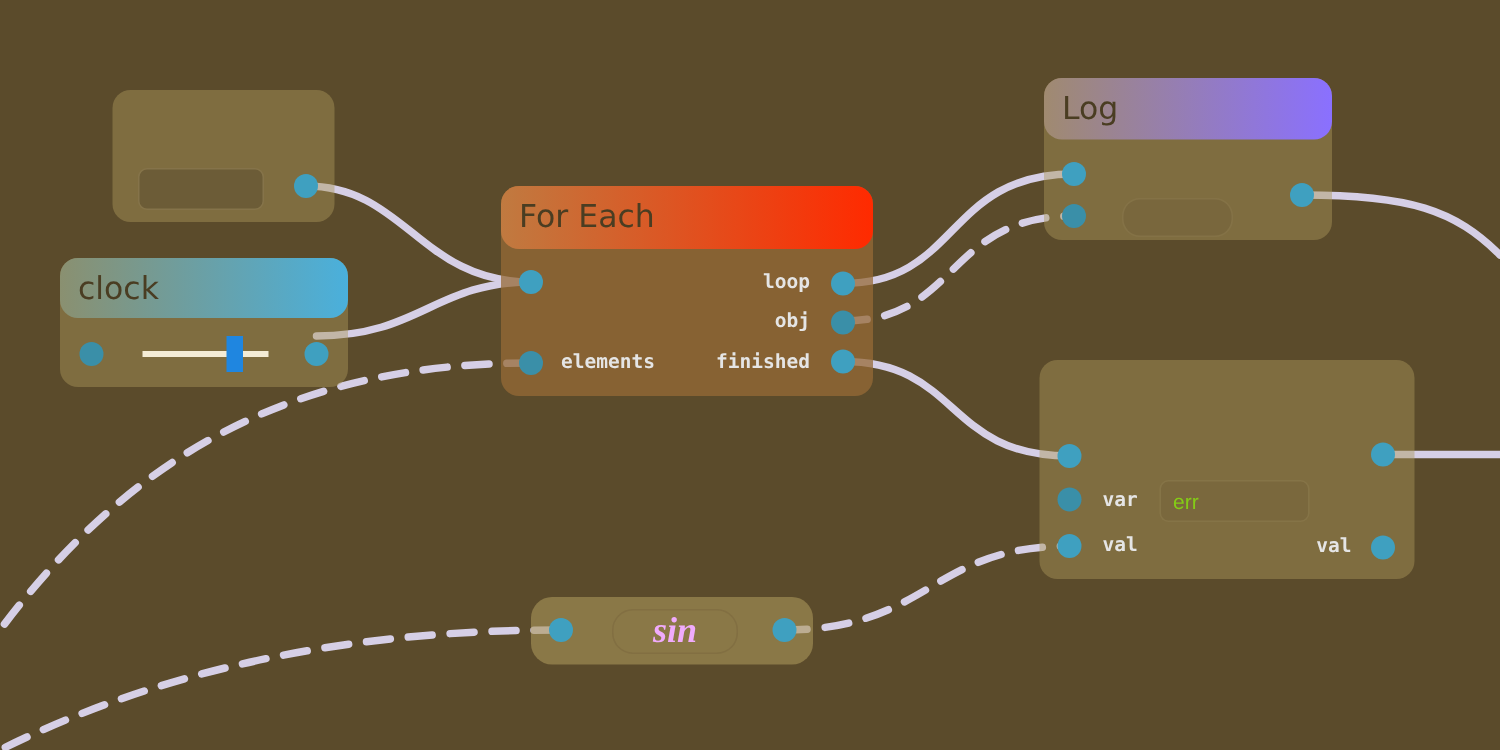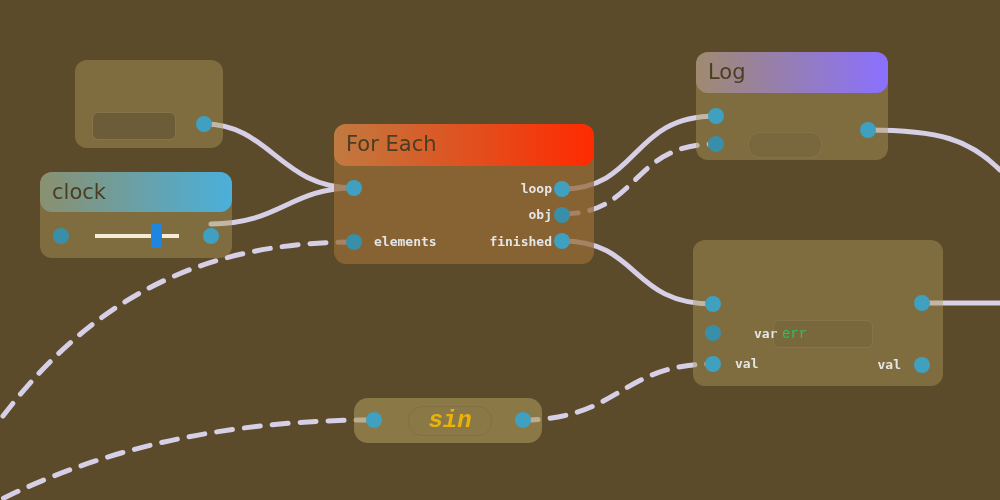--- a/index.html
+++ b/index.html
@@ -7,40 +7,40 @@
     width: 1000px; height: 500px; overflow: hidden; position: relative;
     background: #5a4a2a;
     font-family: "DejaVu Sans", sans-serif;
   }
   .canvas { position: absolute; left: 0; top: 0; width: 1000px; height: 500px; background: #5b4b2b; }
   svg.wires { position: absolute; left: 0; top: 0; width: 1000px; height: 500px; pointer-events: none; }
   .node {
     position: absolute; border-radius: 12px;
     background: rgba(170, 150, 90, 0.45);
   }
-  .node.fe { background: rgba(150, 105, 55, 0.75); padding-left: 12px; }
+  .node.fe { background: rgba(150, 105, 55, 0.75); }
   .header {
     position: absolute; left: 0; top: 0; right: 0;
     border-radius: 12px; height: 42px;
     font-family: "DejaVu Sans", sans-serif; font-size: 21px; color: #4a3d22;
     padding-left: 12px; box-sizing: border-box; line-height: 40px;
   }
   .port {
     position: absolute; width: 16px; height: 16px; border-radius: 50%;
     background: #3fa0c0; margin-left: -8px; margin-top: -8px;
   }
   .port.dark { background: #3a8fa8; }
   .lbl {
     position: absolute; font-family: "DejaVu Sans Mono", monospace; font-weight: bold;
     font-size: 13px; color: #e5e5e5; line-height: 16px;
   }
   .field {
     position: absolute; border-radius: 6px; background: rgba(90, 75, 45, 0.5);
     border: 1px solid rgba(180, 160, 110, 0.35);
-    font-family: Liberation Mono, monospace; color: #22c55e; font-size: 14px;
+    font-family: Liberation Sans, sans-serif; color: #84cc16; font-size: 14px;
   }
 </style>
 </head>
 <body>
 
 <div class="canvas"></div>
 
 <svg class="wires" viewBox="0 0 1000 500">
   <g fill="none" stroke="#d6cfe6" stroke-width="5" stroke-linecap="round">
 
@@ -101,29 +101,29 @@
   <div class="port" style="left:20px;top:64px;"></div>
   <div class="port dark" style="left:20px;top:92px;"></div>
   <div class="field" style="left:52px;top:80px;width:72px;height:24px;border-radius:12px;background:rgba(90,75,45,0.15);border-color:rgba(180,160,110,0.2);"></div>
   <div class="port" style="left:172px;top:78px;"></div>
 </div>
 
 <div class="node" style="left:693px;top:240px;width:250px;height:146px;">
   <div class="port" style="left:20px;top:64px;"></div>
   <div class="port" style="left:229px;top:63px;"></div>
   <div class="port dark" style="left:20px;top:93px;"></div>
-  <div class="lbl" style="left:42px;top:86px;margin-left:19px;">var</div>
+  <div class="lbl" style="left:42px;top:86px;">var</div>
   <div class="field" style="left:80px;top:80px;width:90px;height:26px;line-height:26px;padding-left:8px;background:rgba(90,75,45,0.12);border-color:rgba(180,160,110,0.2);">
     <span>err</span>
   </div>
   <div class="port" style="left:20px;top:124px;"></div>
   <div class="lbl" style="left:42px;top:116px;">val</div>
   <div class="lbl" style="right:42px;top:117px;">val</div>
   <div class="port" style="left:229px;top:125px;"></div>
 </div>
 
 <div class="node" style="left:354px;top:398px;width:188px;height:45px;border-radius:14px;background:rgba(170,150,90,0.6);">
   <div class="port" style="left:20px;top:22px;"></div>
   <div style="position:absolute;left:54px;top:8px;width:82px;height:28px;border-radius:14px;border:1px solid rgba(120,100,60,0.45);text-align:center;line-height:28px;">
-    <span style="font-family:Liberation Mono, monospace;font-style:italic;font-weight:bold;font-size:24px;color:#eab308;">sin</span>
+    <span style="font-family:Liberation Serif, serif;font-style:italic;font-weight:bold;font-size:24px;color:#f0abfc;">sin</span>
   </div>
   <div class="port" style="left:169px;top:22px;"></div>
 </div>
 
 </body></html>

